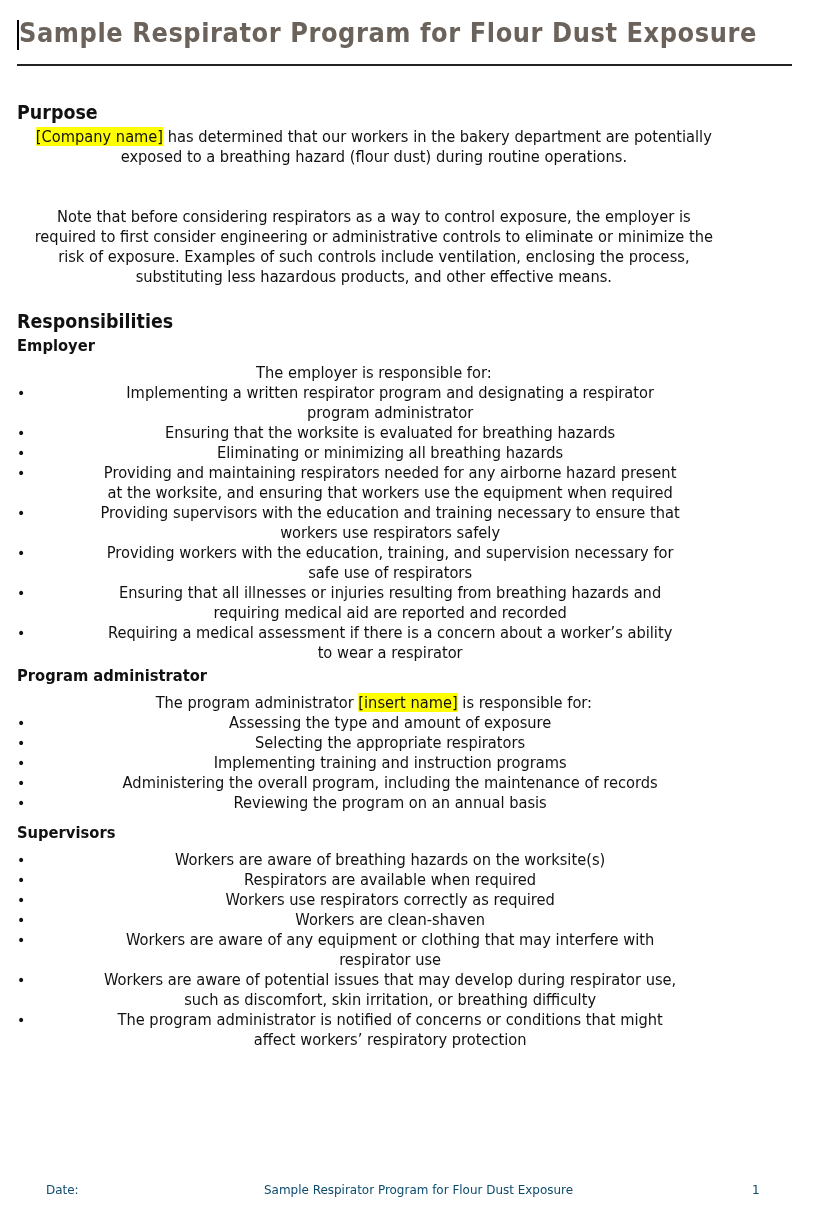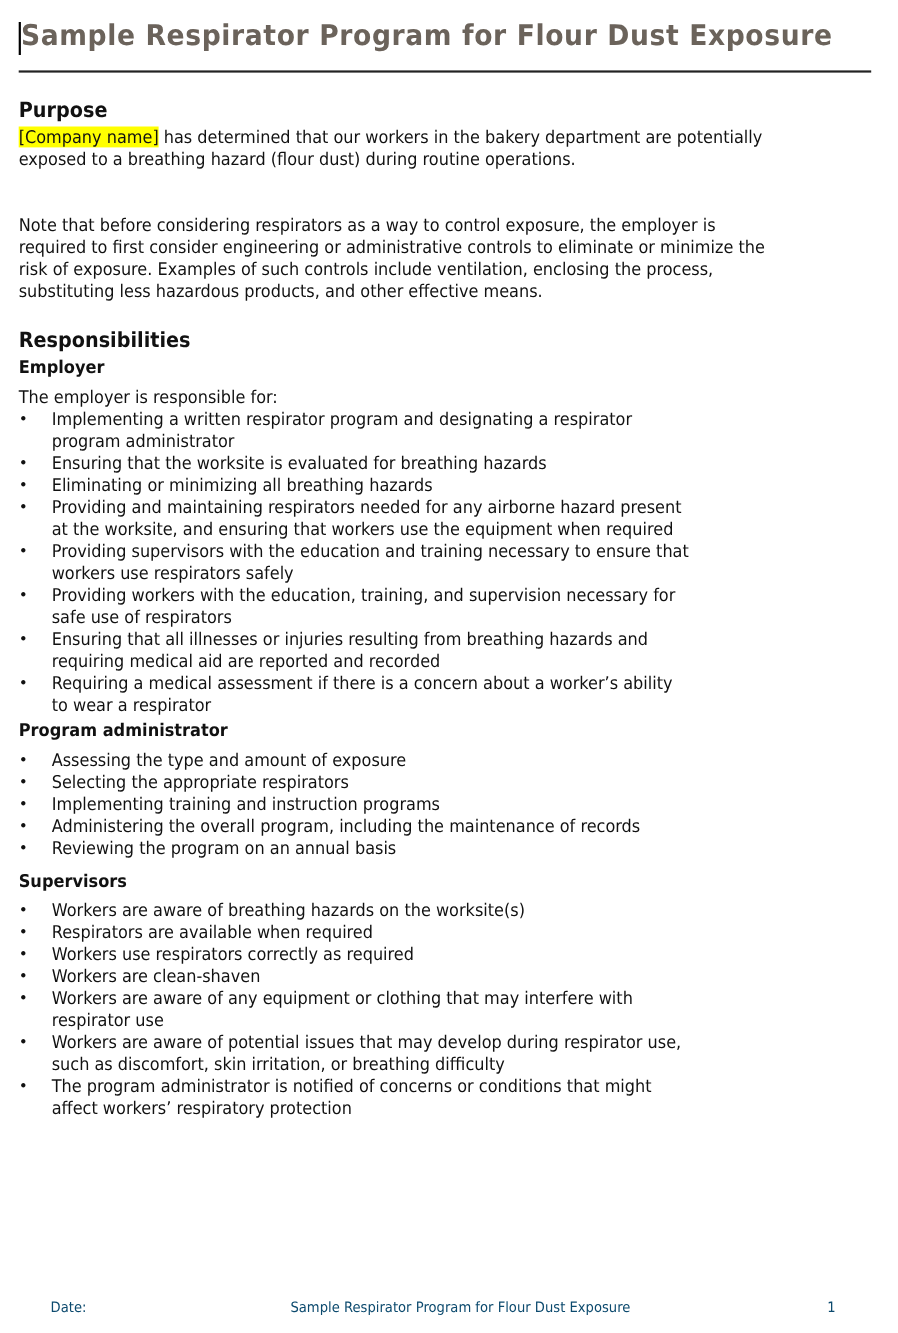--- a/index.html
+++ b/index.html
@@ -46,21 +46,21 @@
       font-size: 26px;
       letter-spacing: 0.6px;
       color: #6b635b;
       white-space: nowrap;
       transform: scaleX(0.93);
       transform-origin: left top;
     }
     .content {
       position: absolute;
       left: 0;
-      top: 88px;
+      top: 100px;
       width: 780px;
     }
     h2 {
       margin: 0;
       font-size: 19px;
       font-weight: bold;
       color: #111;
       line-height: 24px;
       transform: scaleX(0.92);
       transform-origin: left;
@@ -73,20 +73,21 @@
       color: #111;
       line-height: 20px;
       transform: scaleX(0.92);
       transform-origin: left;
       white-space: nowrap;
     }
     p, li {
       font-size: 16px;
       line-height: 20px;
       margin: 0;
+      text-align: center;
     }
     .txt {
       display: block;
       transform: scaleX(0.915);
       transform-origin: left;
       white-space: nowrap;
     }
     .hl {
       background: #ffff00;
     }
@@ -200,20 +201,23 @@
         <li>
           <span class="bullet">•</span>
           <span class="txt">Requiring a medical assessment if there is a concern about a worker’s ability</span>
           <span class="txt">to wear a respirator</span>
         </li>
       </ul>
     <div style="height:3px"></div>
 
     <h3>Program administrator</h3>
     <div style="height:7px"></div>
+    <p>
+      <span class="txt"><span>The program administrator </span><span class="hl">[insert name]</span><span> is responsible for:</span></span>
+    </p>
     <ul>
         <li>
           <span class="bullet">•</span>
           <span class="txt">Assessing the type and amount of exposure</span>
         </li>
         <li>
           <span class="bullet">•</span>
           <span class="txt">Selecting the appropriate respirators</span>
         </li>
         <li>

